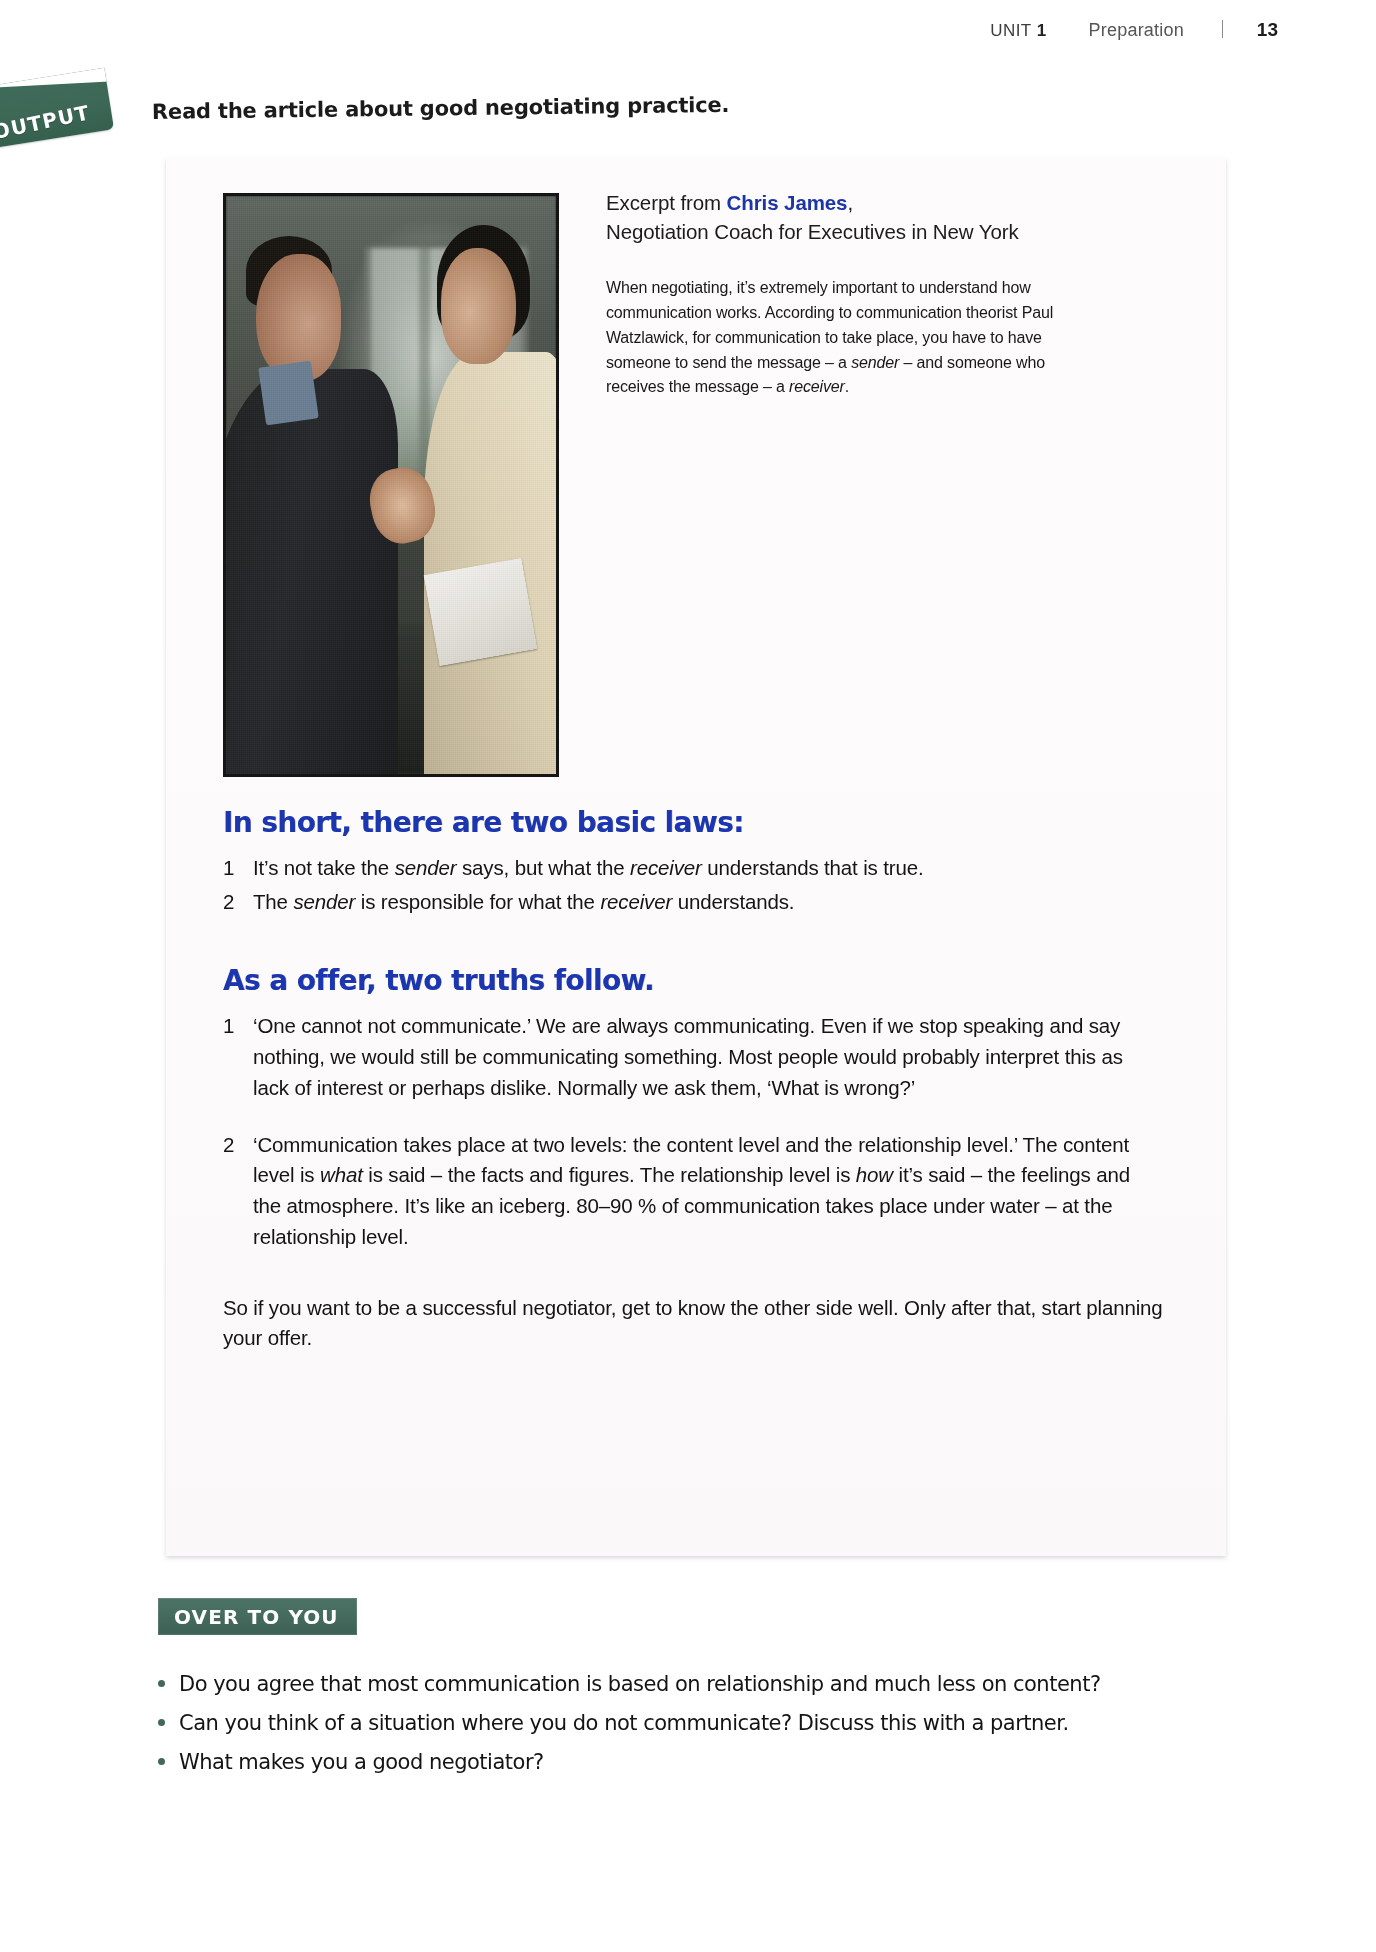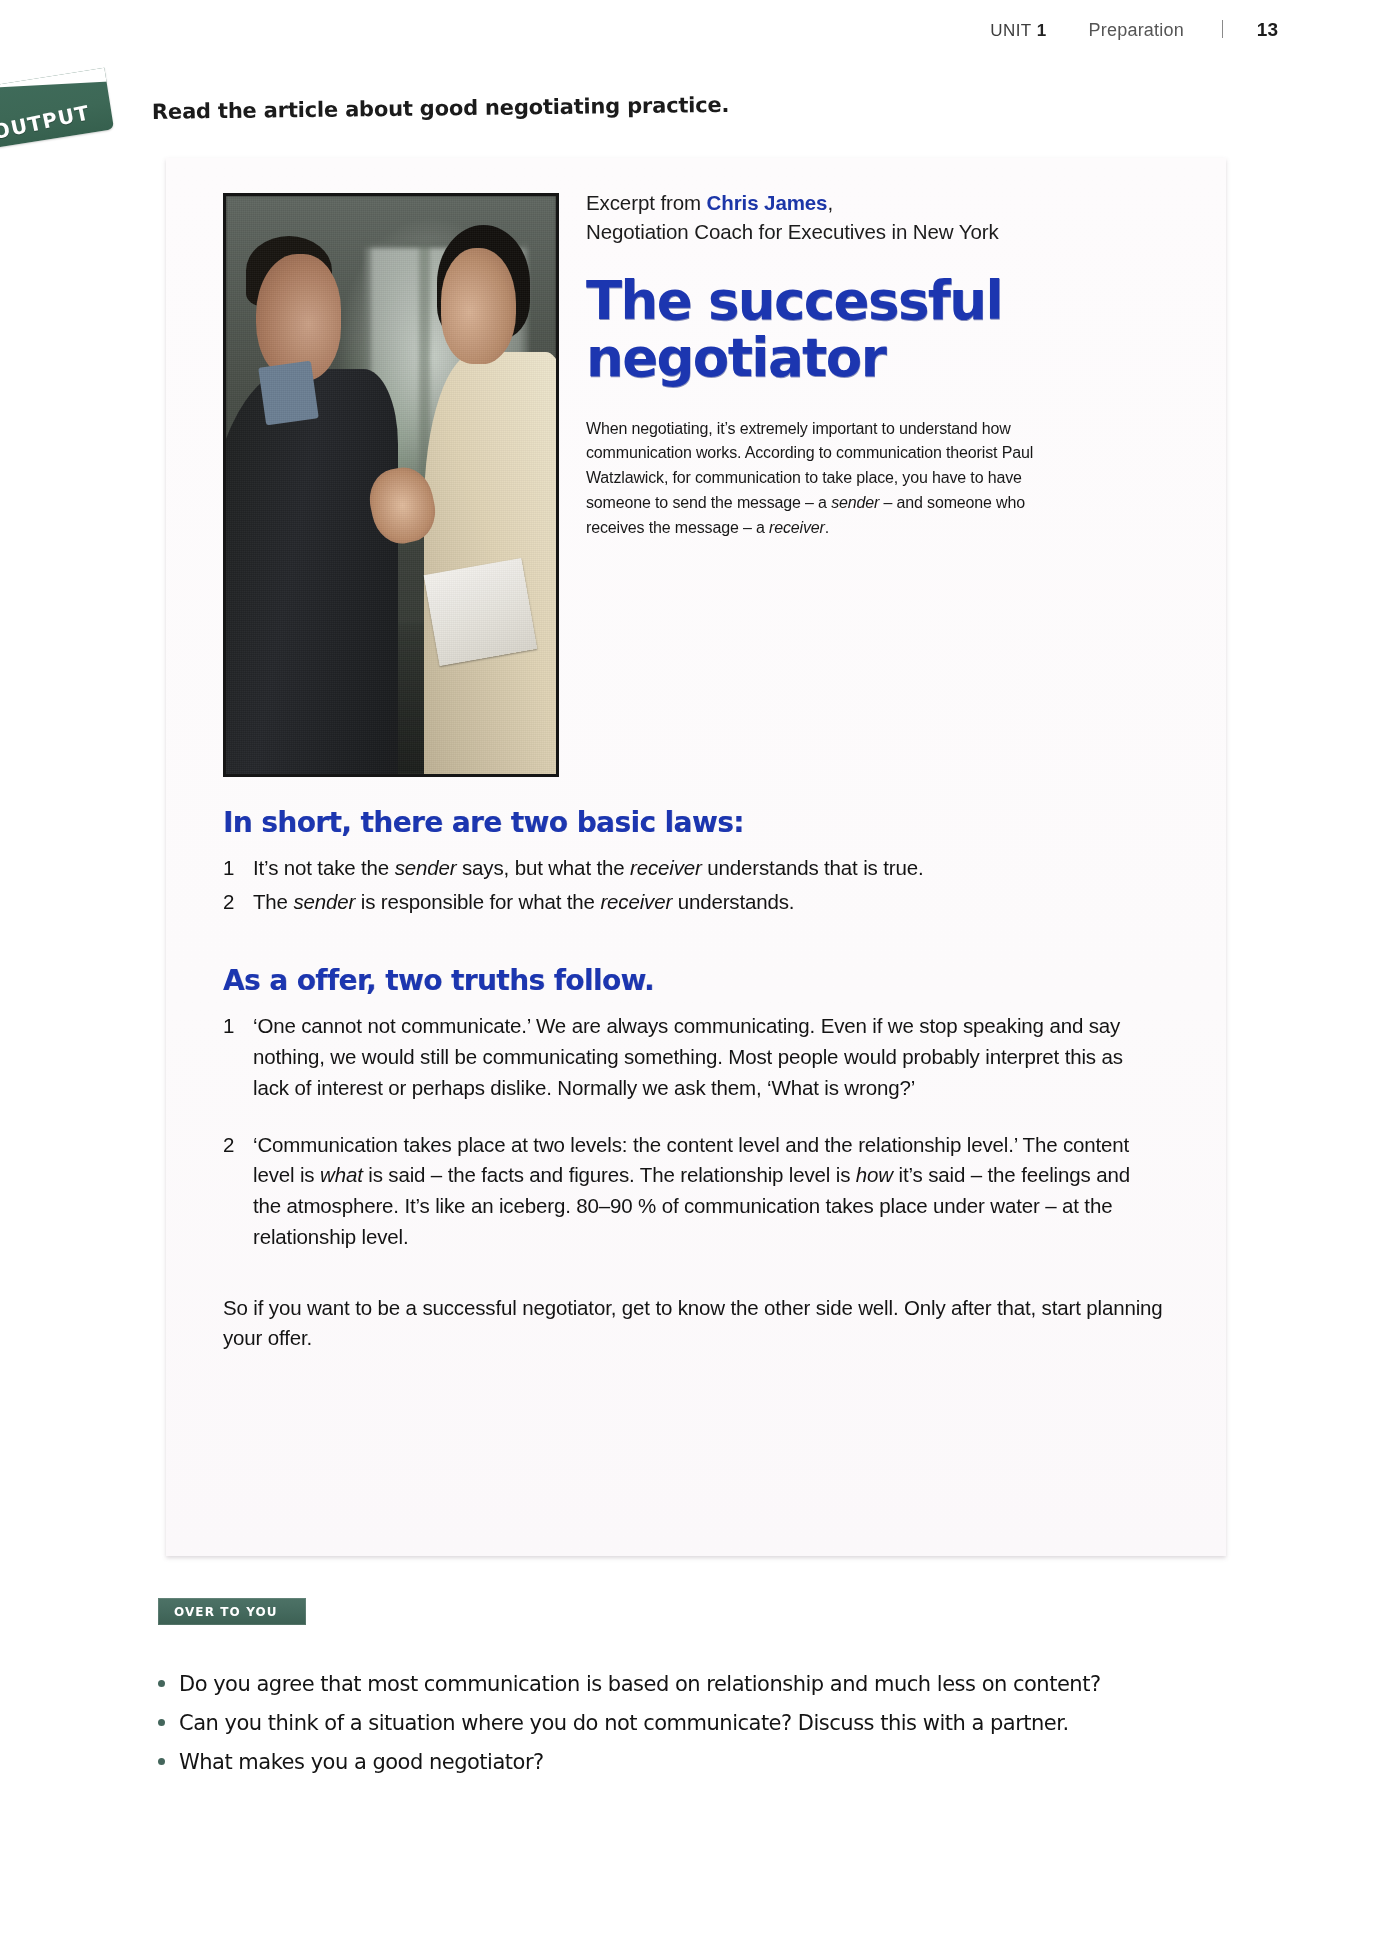--- a/index.html
+++ b/index.html
@@ -203,21 +203,21 @@
     position:absolute; inset:0;
     background-image:
       repeating-linear-gradient(0deg, rgba(255,255,255,.025) 0 1px, rgba(0,0,0,.025) 1px 2px),
       repeating-linear-gradient(90deg, rgba(255,255,255,.02) 0 1px, rgba(0,0,0,.02) 1px 2px);
     pointer-events: none;
   }
 
   
   .article-head-col {
     position: absolute;
-    left: 420px;
+    left: 440px;
     top: 30px;
     width: 500px;
   }
   .byline {
     font-size: 20.5px;
     line-height: 1.42;
     color: #1c1c1c;
     font-family: "Liberation Sans", sans-serif;
     letter-spacing: -.1px;
   }
@@ -292,26 +292,26 @@
     line-height: 1.5;
     color: #141414;
     letter-spacing: -.15px;
   }
 
   
   .over-to-you-badge {
     position: absolute;
     left: 158px;
     top: 1598px;
-    padding: 7px 28px 6px 16px;
+    padding: 7px 18px 6px 16px;
     background: linear-gradient(180deg, #4d7266 0%, #456a5e 50%, #3c6053 100%);
     color: #ffffff;
     font-family: "DejaVu Sans", sans-serif;
     font-weight: 700;
-    font-size: 12px;
+    font-size: 20px;
     letter-spacing: 1.1px;
     box-shadow: inset 0 0 0 1px rgba(255,255,255,.12);
   }
 
   .over-to-you-list {
     position: absolute;
     left: 158px;
     top: 1668px;
     width: 1080px;
     list-style: none;
@@ -371,24 +371,20 @@
     <div class="ph-hands"></div>
     <div class="ph-grain"></div>
   </div>
 
   <div class="article-head-col">
     <div class="byline">
       <span>Excerpt from </span><span class="author">Chris James</span><span>,</span><br>
       <span>Negotiation Coach for Executives in New York</span>
     </div>
 
-    <div class="headline">
-      <span>The successful</span><br>
-      <span>negotiator</span>
-    </div>
 
     <div class="lede"><span>When negotiating, it’s extremely important to understand how communication works. According to communication theorist Paul Watzlawick, for communication to take place, you have to have someone to send the message – a </span><i>sender</i><span> – and someone who receives the message – a </span><i>receiver</i><span>.</span></div>
   </div>
 
   <div class="article-body">
 
     <div class="sec-heading">In short, there are two basic laws:</div>
     <ol class="num-list">
         <li>
           <span class="num">1</span>

